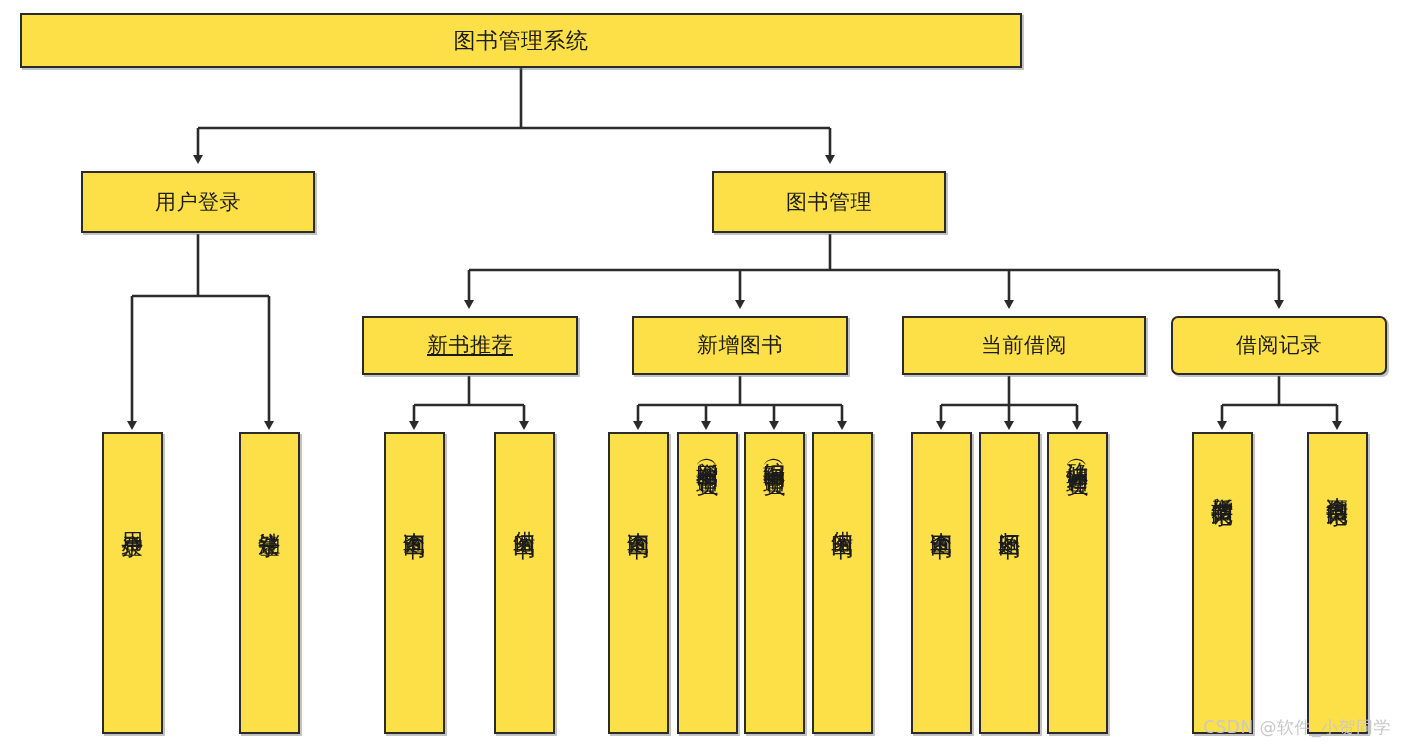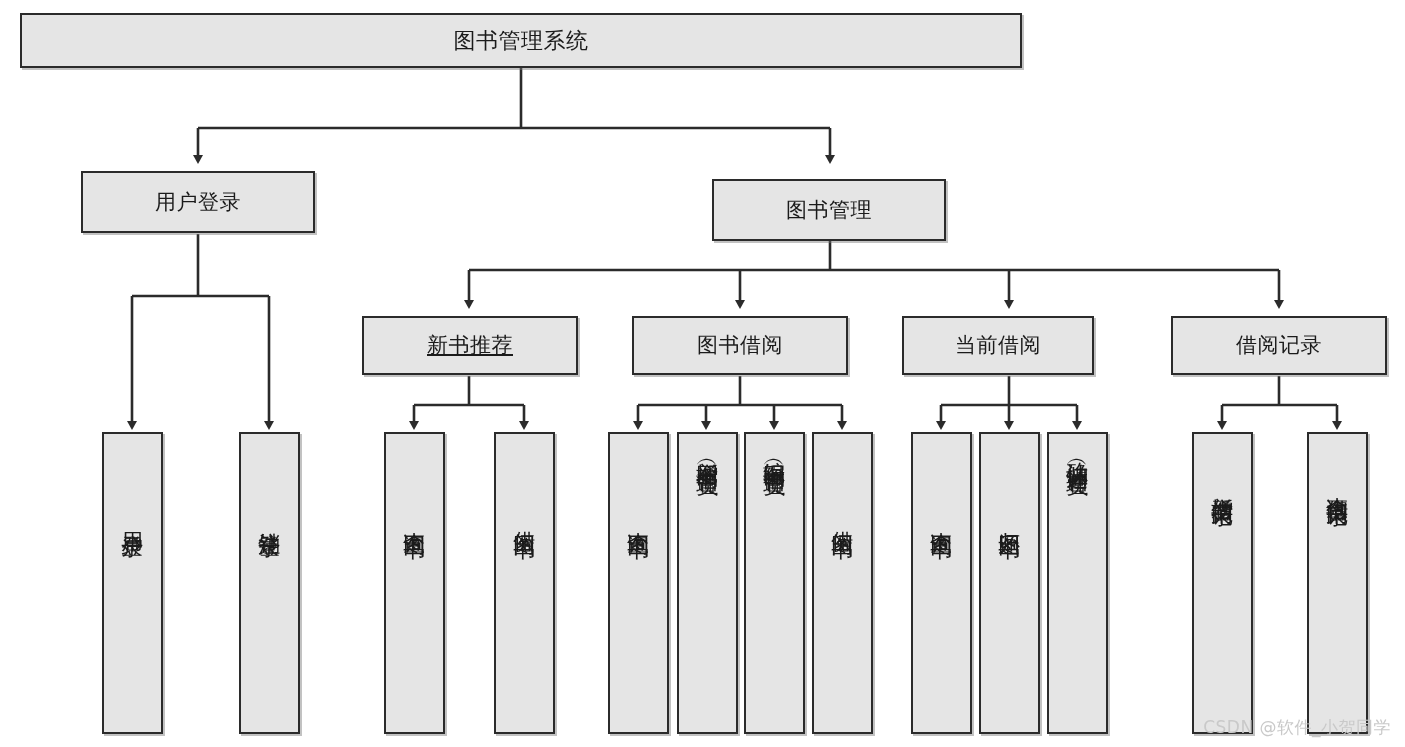--- a/index.html
+++ b/index.html
@@ -21,21 +21,21 @@
     position: absolute;
     left: 0;
     top: 0;
     width: 1405px;
     height: 747px;
     pointer-events: none;
   }
   .node {
     position: absolute;
     box-sizing: border-box;
-    background: #e5e5e5;
+    background: #fde047;
     border: 2px solid #2b2b2b;
     box-shadow: 2px 2px 0 rgba(120,120,120,0.45);
     display: flex;
     align-items: center;
     justify-content: center;
     color: #1b1b1b;
   }
   .node .label {
     font-size: 21px;
     line-height: 1.15;
@@ -125,37 +125,37 @@
   </svg>
 
   <div class="node root" style="left:20px; top:13px; width:1002px; height:55px;">
     <span class="label">图书管理系统</span>
   </div>
 
   <div class="node" style="left:81px; top:171px; width:234px; height:62px;">
     <span class="label">用户登录</span>
   </div>
 
-  <div class="node" style="left:712px; top:171px; width:234px; height:62px;margin-top:8px;">
+  <div class="node" style="left:712px; top:171px; width:234px; height:62px;">
     <span class="label">图书管理</span>
   </div>
 
   <div class="node" style="left:362px; top:316px; width:216px; height:59px;text-decoration:underline;">
     <span class="label">新书推荐</span>
   </div>
 
   <div class="node" style="left:632px; top:316px; width:216px; height:59px;">
-    <span class="label">图书借阅</span>
-  </div>
-
-  <div class="node" style="left:902px; top:316px; width:192px; height:59px;">
+    <span class="label">新增图书</span>
+  </div>
+
+  <div class="node" style="left:902px; top:316px; width:244px; height:59px;">
     <span class="label">当前借阅</span>
   </div>
 
-  <div class="node" style="left:1171px; top:316px; width:216px; height:59px;">
+  <div class="node" style="left:1171px; top:316px; width:216px; height:59px;border-radius:7px;">
     <span class="label">借阅记录</span>
   </div>
 
   <div class="node vert" style="left:102px; top:432px; width:61px; height:302px;">
     <span class="label" style="margin-top:80px;">用户登录</span>
   </div>
 
   <div class="node vert" style="left:239px; top:432px; width:61px; height:302px;">
     <span class="label" style="margin-top:80px;">注销登录</span>
   </div>

